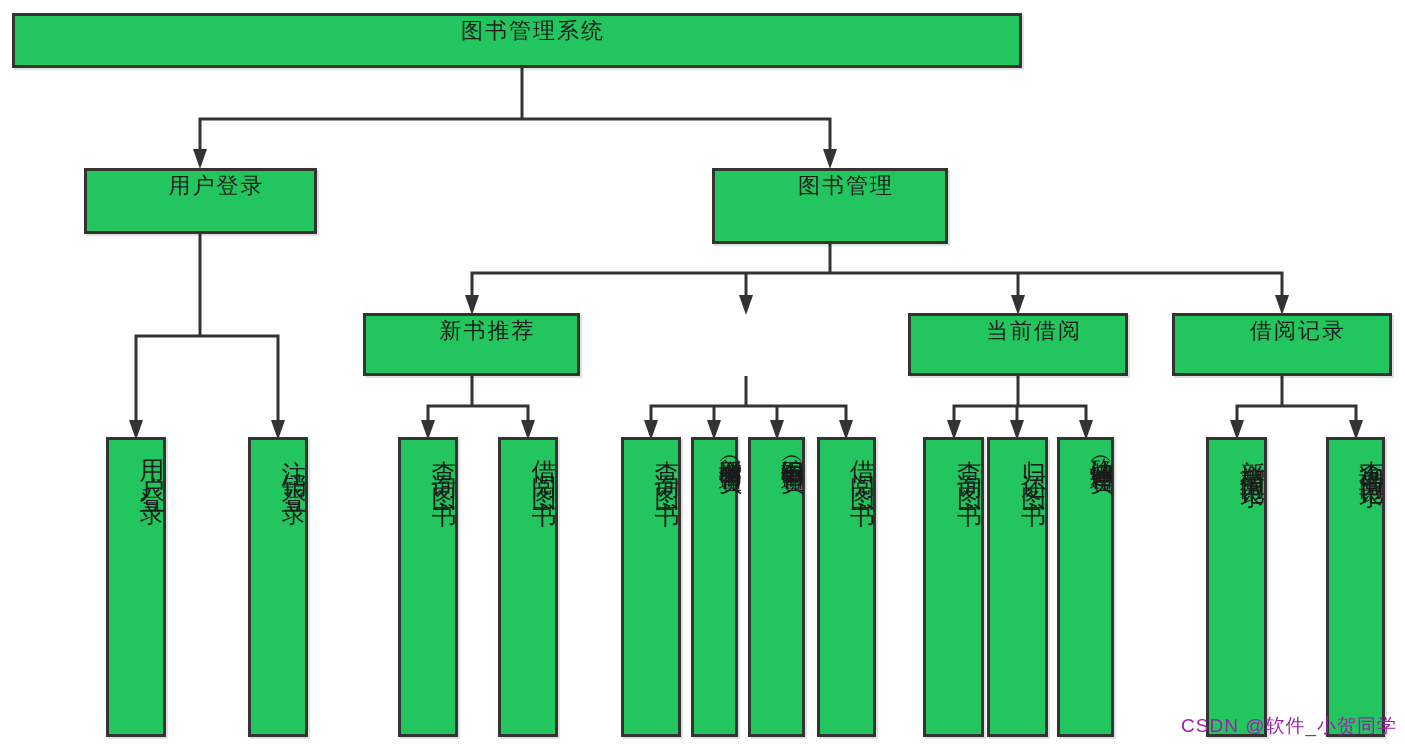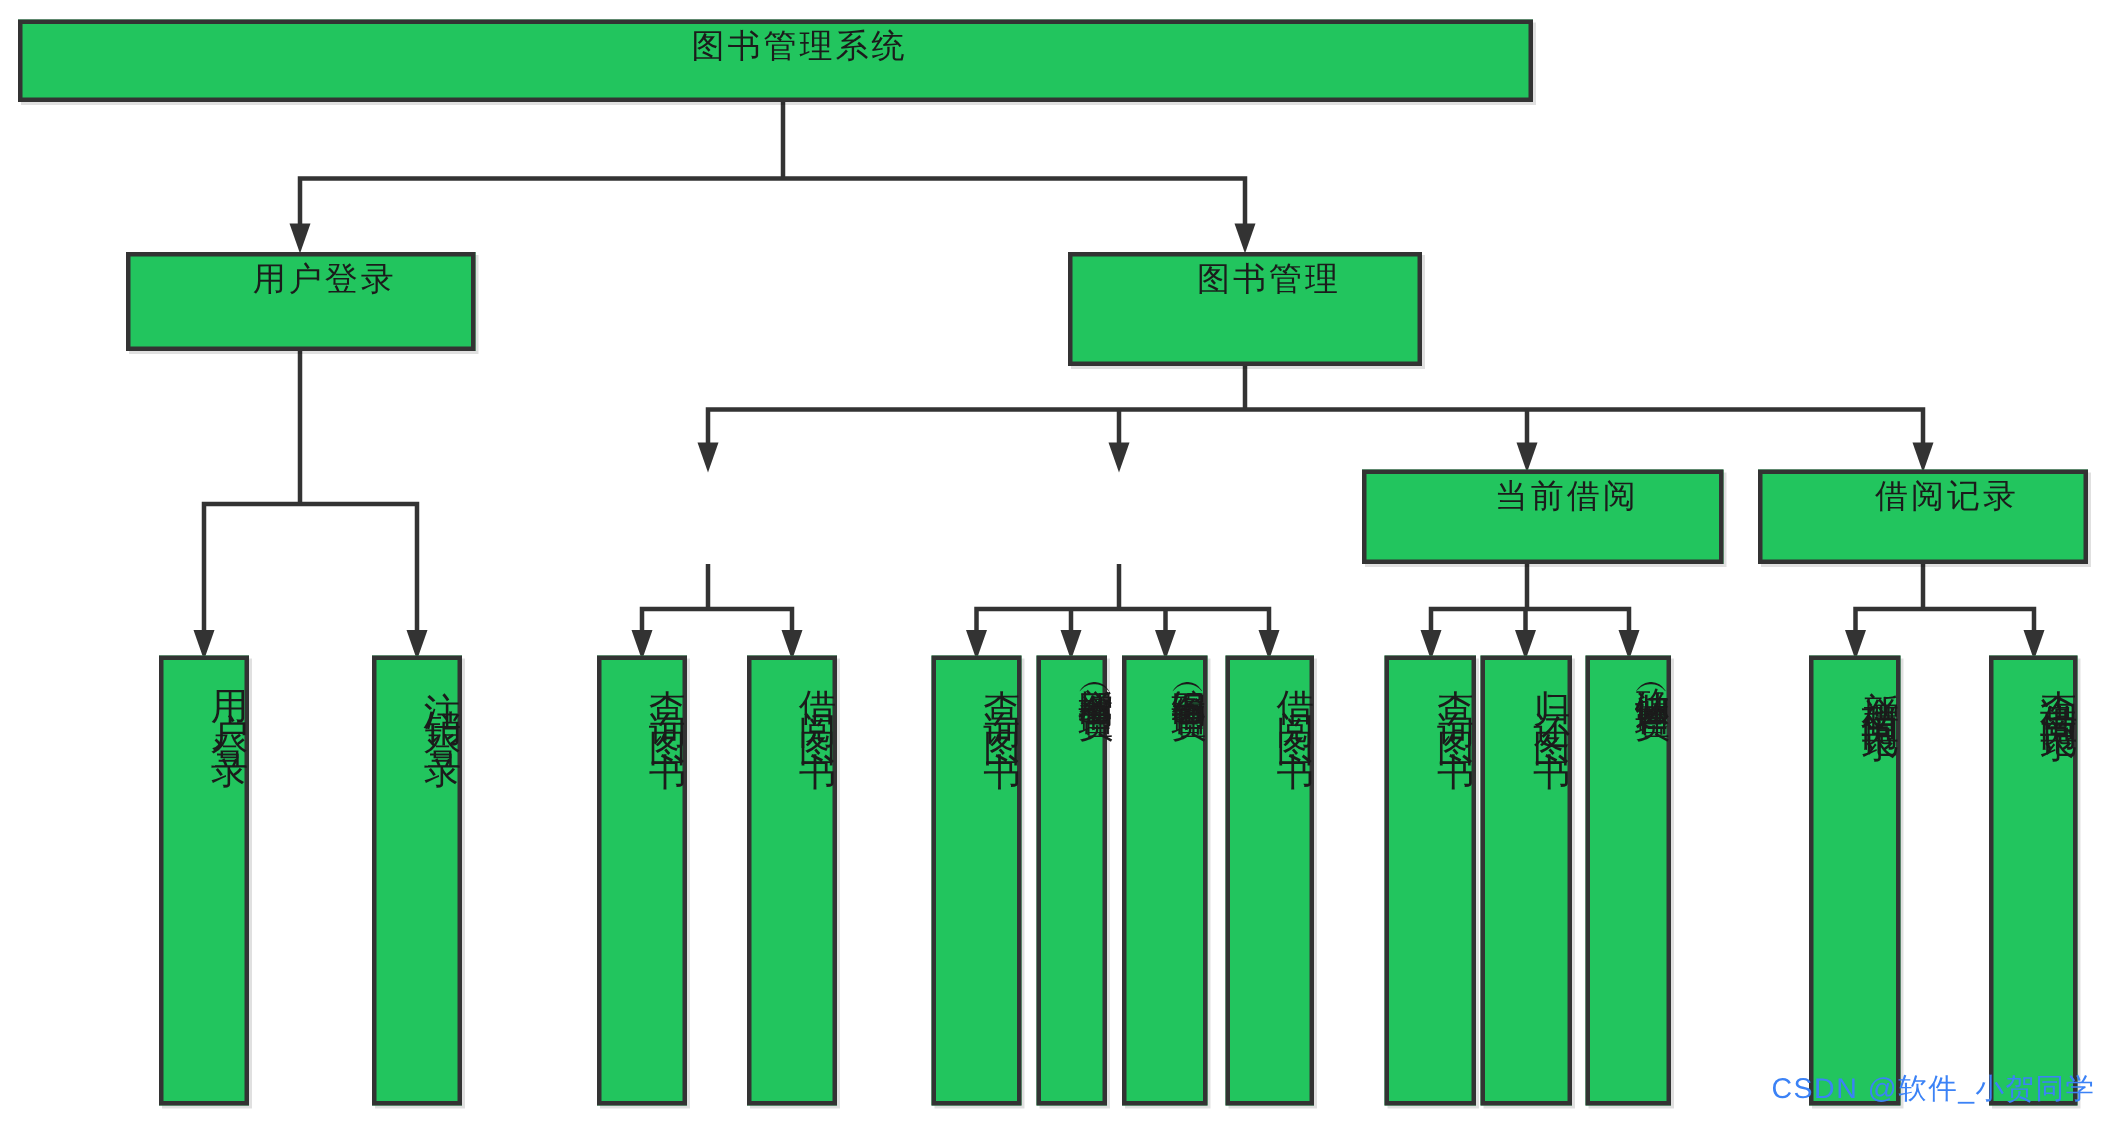--- a/index.html
+++ b/index.html
@@ -15,21 +15,21 @@
     color:#1b1b1b;text-align:center;padding-left:32px;
   }
   .hbox{font-size:22px;letter-spacing:2px;white-space:nowrap;}
   .root{font-size:22px;}
   .leaf span{writing-mode:vertical-rl;text-orientation:mixed;line-height:1;}
   .len4{font-size:25px;} .len4 span{letter-spacing:14px;}
   .len6{font-size:25px;} .len6 span{letter-spacing:5px;}
   .len9{font-size:23px;} .len9 span{letter-spacing:2px;}
   .watermark{
     position:absolute;right:8px;bottom:8px;font-size:19px;letter-spacing:1px;
-    color:#3b82f6;white-space:nowrap;
+    color:#a21caf;white-space:nowrap;
   }
 </style>
 </head>
 <body>
 
 <div class="canvas">
 
   <svg class="connectors" width="1405" height="747" viewBox="0 0 1405 747" xmlns="http://www.w3.org/2000/svg">
     <g stroke="#333333" stroke-width="3" fill="none">
 
@@ -89,21 +89,24 @@
     <span>图书管理系统</span>
   </div>
 
   <div class="box hbox" style="left:84px;top:168px;width:233px;height:66px">
     <span>用户登录</span>
   </div>
   <div class="box hbox" style="left:712px;top:168px;width:236px;height:76px">
     <span>图书管理</span>
   </div>
 
-  <div class="box hbox" style="left:908px;top:313px;width:241px;height:63px">
+  <div class="box hbox" style="left:363px;top:313px;width:217px;height:63px">
+    <span>新书推荐</span>
+  </div>
+  <div class="box hbox" style="left:908px;top:313px;width:220px;height:63px">
     <span>当前借阅</span>
   </div>
   <div class="box hbox" style="left:1172px;top:313px;width:220px;height:63px">
     <span>借阅记录</span>
   </div>
 
   <div class="box leaf len4" style="left:106px;top:437px;width:60px;height:300px">
     <span>用户登录</span>
   </div>
   <div class="box leaf len4" style="left:248px;top:437px;width:60px;height:300px">

